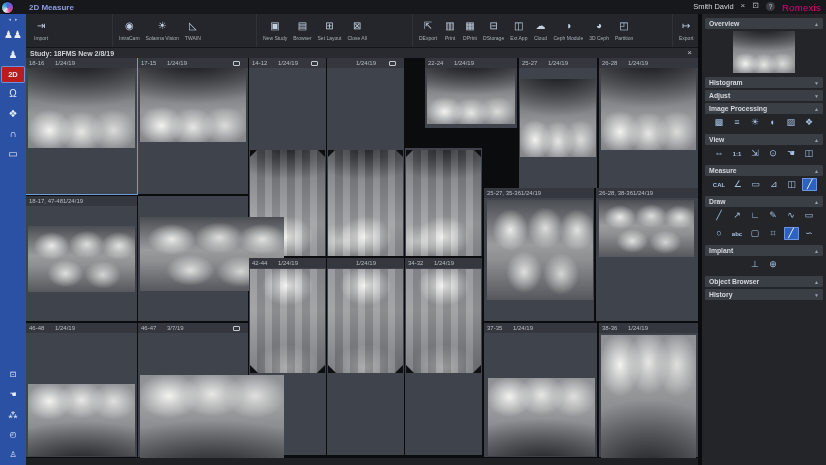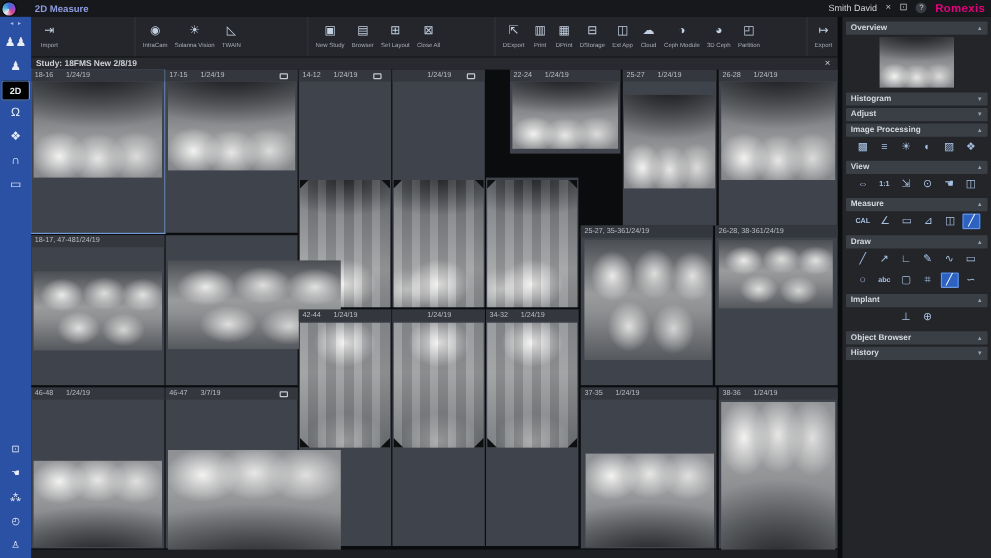--- a/index.html
+++ b/index.html
@@ -4,26 +4,26 @@
 <style>
 *{margin:0;padding:0;box-sizing:border-box}
 html,body{width:826px;height:465px;overflow:hidden;background:#0b0c0e;font-family:"Liberation Sans",sans-serif}
 #titlebar{position:absolute;left:0;top:0;width:826px;height:14px;background:#17181b;display:flex;align-items:center;z-index:6}
 #logo{width:11px;height:11px;border-radius:50%;margin-left:2px;background:conic-gradient(#3d6fd8,#8a4fd0,#d8488e,#e8ecf2,#49b0d8,#3d6fd8);box-shadow:0 0 0 1px #08090b}
 #title{color:#8e9ce0;font-size:8px;margin-left:16px;font-weight:bold}
 #tb-right{margin-left:auto;display:flex;gap:7px;margin-right:5px}
 .patient{color:#d3d6db;font-size:7.5px}
 .tbr-ico{color:#b9bdc4;font-size:8px;line-height:1}
 .help{width:9px;height:9px;border-radius:50%;background:#3a3d44;color:#cbd0d6;font-size:6.5px;display:flex;align-items:center;justify-content:center}
-.brand{color:#e5007d;font-weight:bold;font-size:9.5px;letter-spacing:.3px}
+.brand{color:#e5007d;font-weight:normal;font-size:9.5px;letter-spacing:.3px}
 #sidebar{position:absolute;left:0;top:14px;width:26px;height:451px;background:#2b51a4;display:flex;flex-direction:column;align-items:center;z-index:6}
 .mini{display:flex;gap:4px;margin:2px 0 3px;color:#a7bce8;font-size:5px}
 .mini span{cursor:default}
 .sitem{width:26px;height:20px;display:flex;align-items:center;justify-content:center;color:#e8edf6;font-size:10px;line-height:1}
-.sitem.active{width:24px;height:17px;background:#000000;border-radius:2px;font-size:7.5px;font-weight:bold;box-shadow:0 0 0 1px #6b93dd inset;margin:1px 0}
+.sitem.active{width:24px;height:17px;background:#b91c1c;border-radius:2px;font-size:7.5px;font-weight:bold;box-shadow:0 0 0 1px #6b93dd inset;margin:1px 0}
 .sitem.small{font-size:8px}
 .sgrow{flex:1}
 #toolbar{position:absolute;left:26px;top:14px;width:672px;height:34px;background:#24262b;border-bottom:1px solid #141518;z-index:5}
 .tgroup{position:absolute;top:0;height:33px;display:flex;border-left:1px solid #2f3238;padding:0 3px}
 .tgroup.first{border-left:none}
 .titem{display:flex;flex-direction:column;align-items:center;justify-content:center;padding:0 3px;min-width:20px}
 .tico{color:#c3d0e2;font-size:10px;line-height:12px;height:13px}
 .tlbl{color:#a9aeb6;font-size:5px;margin-top:2px;white-space:nowrap}
 #studybar{position:absolute;left:26px;top:48px;width:672px;height:10px;background:#282a2f;display:flex;align-items:center;z-index:5}
 #studytitle{color:#ced2d8;font-size:7px;font-weight:bold;margin-left:4px}

